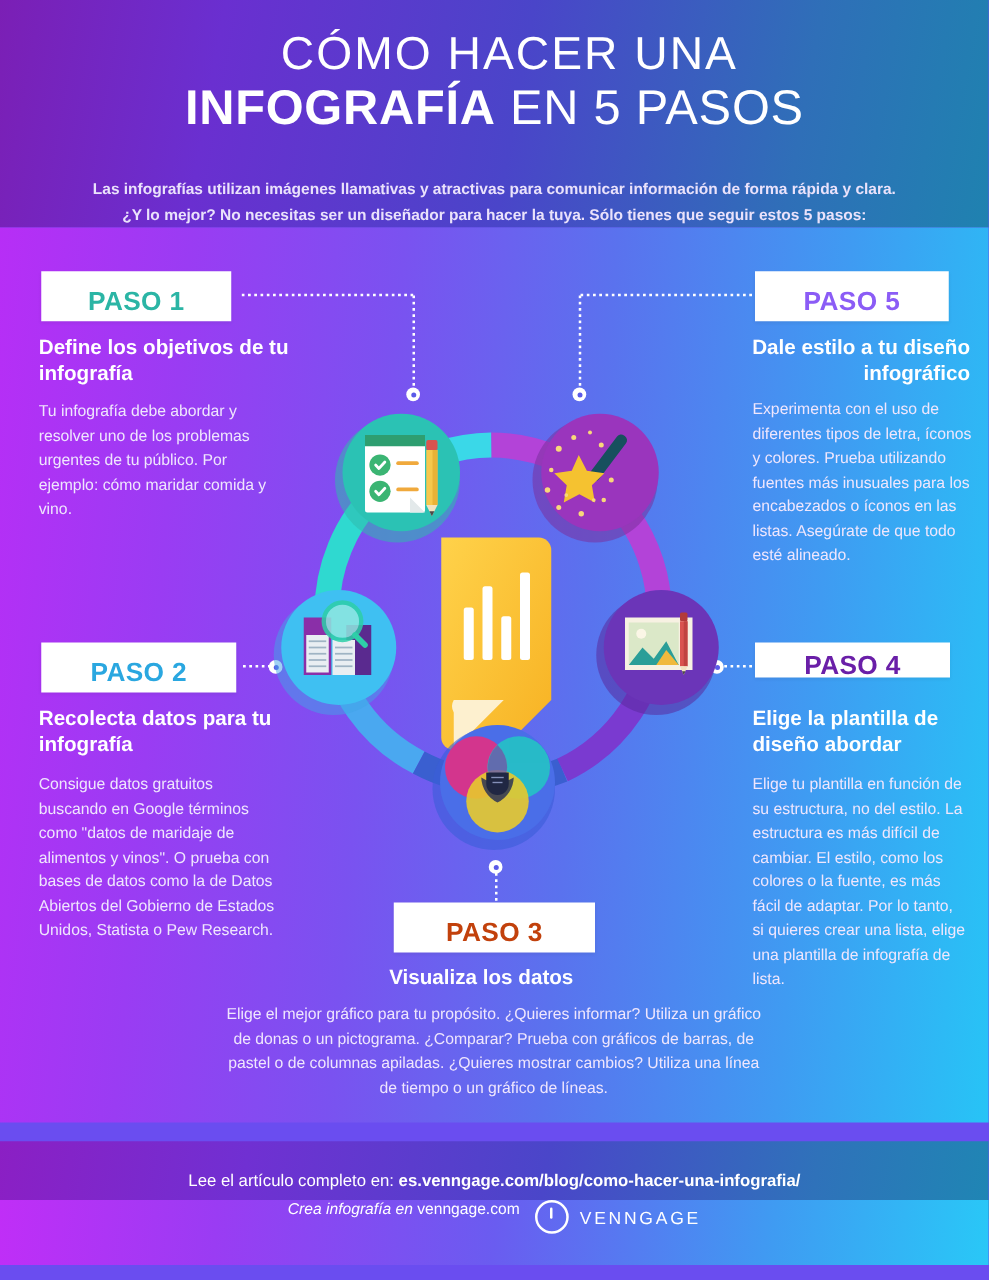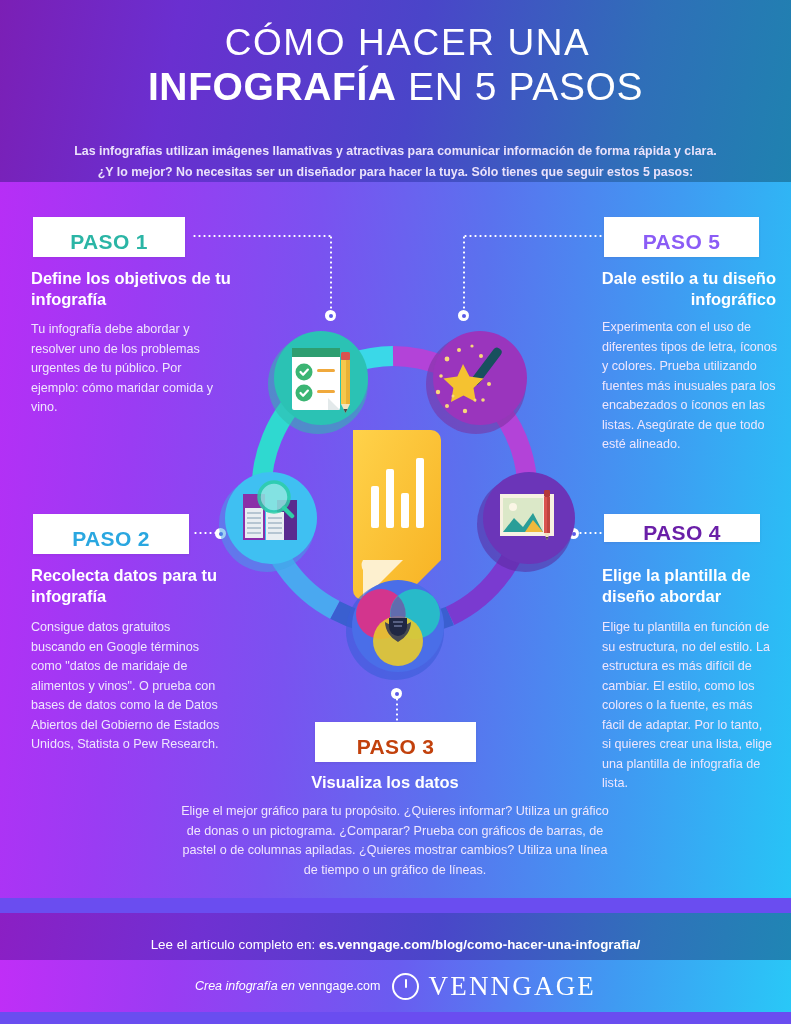--- a/index.html
+++ b/index.html
@@ -49,34 +49,34 @@
     background:linear-gradient(100deg,#8b1fc4 0%,#7030d2 25%,#4a46c9 55%,#2f72ba 82%,#1f86b4 100%);
     display:flex; align-items:center; justify-content:center;margin-top:15px;
   }
   .linkbar-text { color:#fff; font-size:13.4px; }
   .linkbar-text b { font-weight:700; }
 
   
   .footer {
     position:absolute; left:0; top:960px; width:791px; height:52px;
     background:linear-gradient(95deg,#c02ef7 0%,#9a3cf3 22%,#6a5cf0 50%,#3f9bf2 78%,#29c8f7 100%);
-    display:flex; align-items:center; justify-content:center; gap:12px;
+    display:flex; align-items:flex-start; justify-content:center; gap:12px;
   }
   .crea { color:#ffffff; font-size:12.5px; }
   .crea i { font-style:italic; }
   .venn-logo { display:flex; align-items:center; gap:9px; }
   .venn-mark {
     width:27px; height:27px; border:2px solid #fff; border-radius:50%;
     position:relative;
   }
   .venn-mark::after {
     content:""; position:absolute; left:50%; top:4px; width:2px; height:9px;
     background:#fff; transform:translateX(-50%); border-radius:1px;
   }
-  .venn-word { color:#fff; font-size:27px; letter-spacing:2.2px; font-weight:400;font-family:Liberation Serif, serif; }
+  .venn-word { color:#fff; font-size:14px; letter-spacing:2.2px; font-weight:400; }
 
   
   .step-label {
     position:absolute; background:#fff;
     display:flex; align-items:center; justify-content:center;
     box-shadow:0 1px 3px rgba(0,0,0,.07);
   }
   .step-label span { font-size:21px; font-weight:700; letter-spacing:.3px;margin-top:10px; }
 
   .step-head {

